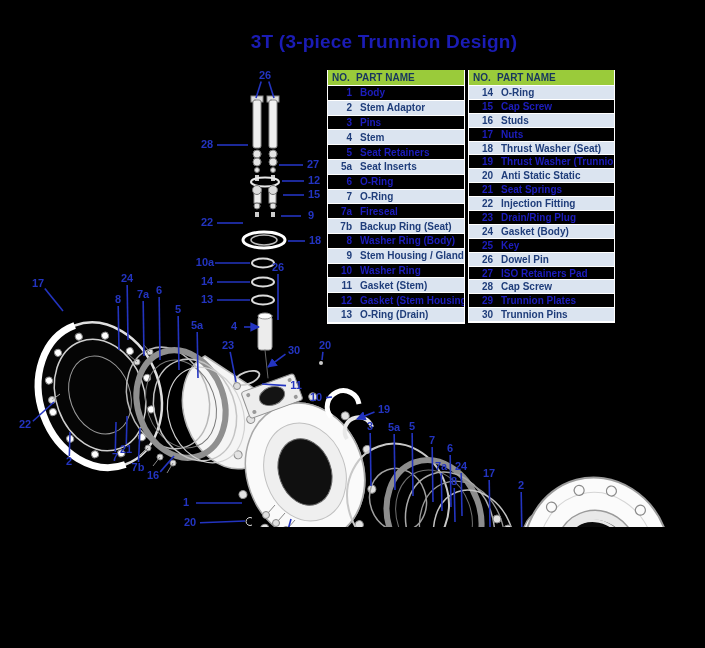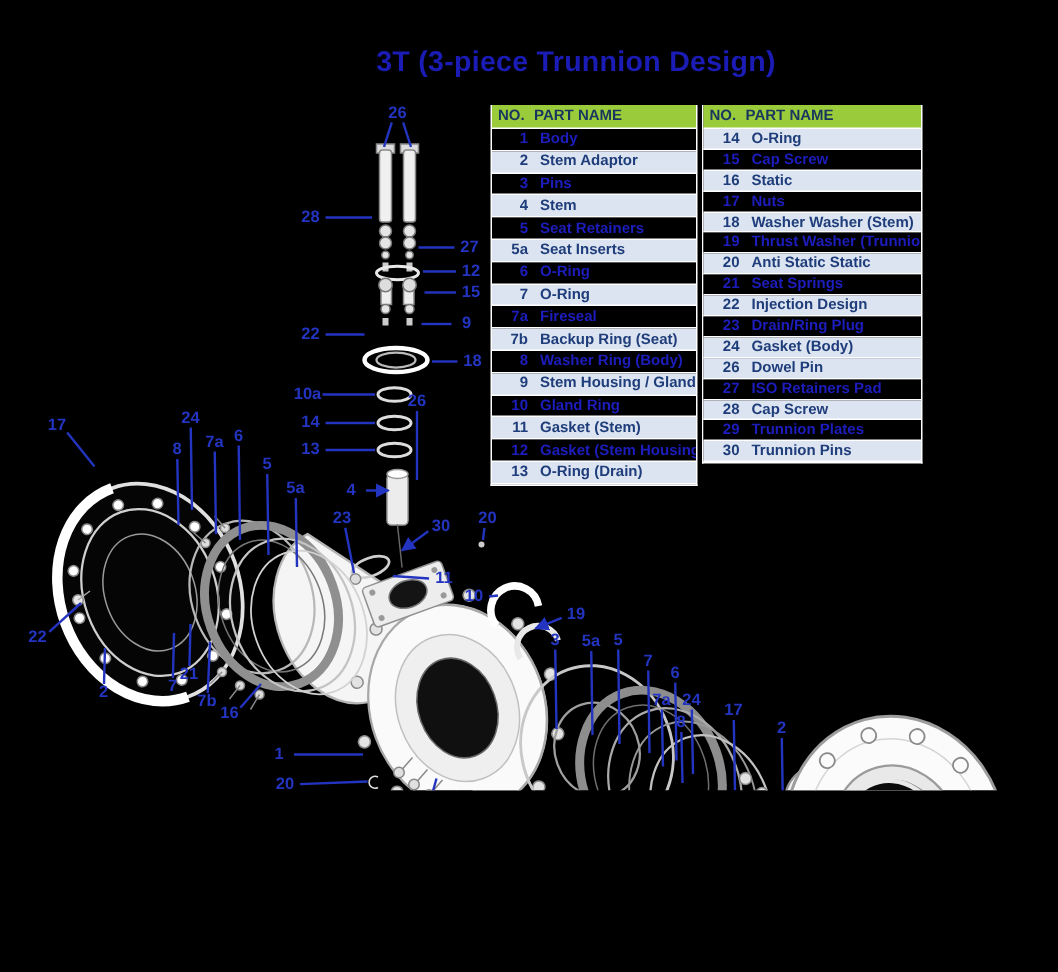--- a/index.html
+++ b/index.html
@@ -416,21 +416,21 @@
         <div class="prow dark">
           <span class="pno">8</span>
           <span class="pnm">Washer Ring (Body)</span>
         </div>
         <div class="prow light">
           <span class="pno">9</span>
           <span class="pnm">Stem Housing / Gland</span>
         </div>
         <div class="prow dark">
           <span class="pno">10</span>
-          <span class="pnm">Gland Ring</span>
+          <span class="pnm">Washer Ring</span>
         </div>
         <div class="prow light">
           <span class="pno">11</span>
           <span class="pnm">Gasket (Stem)</span>
         </div>
         <div class="prow dark">
           <span class="pno">12</span>
           <span class="pnm">Gasket (Stem Housing)</span>
         </div>
         <div class="prow light">
@@ -449,54 +449,58 @@
         <div class="prow light">
           <span class="pno">14</span>
           <span class="pnm">O-Ring</span>
         </div>
         <div class="prow dark">
           <span class="pno">15</span>
           <span class="pnm">Cap Screw</span>
         </div>
         <div class="prow light">
           <span class="pno">16</span>
-          <span class="pnm">Static</span>
+          <span class="pnm">Studs</span>
         </div>
         <div class="prow dark">
           <span class="pno">17</span>
           <span class="pnm">Nuts</span>
         </div>
         <div class="prow light">
           <span class="pno">18</span>
-          <span class="pnm">Washer Washer (Stem)</span>
+          <span class="pnm">Thrust Washer (Seat)</span>
         </div>
         <div class="prow dark">
           <span class="pno">19</span>
           <span class="pnm">Thrust Washer (Trunnion)</span>
         </div>
         <div class="prow light">
           <span class="pno">20</span>
           <span class="pnm">Anti Static Static</span>
         </div>
         <div class="prow dark">
           <span class="pno">21</span>
           <span class="pnm">Seat Springs</span>
         </div>
         <div class="prow light">
           <span class="pno">22</span>
-          <span class="pnm">Injection Design</span>
+          <span class="pnm">Injection Fitting</span>
         </div>
         <div class="prow dark">
           <span class="pno">23</span>
           <span class="pnm">Drain/Ring Plug</span>
         </div>
         <div class="prow light">
           <span class="pno">24</span>
           <span class="pnm">Gasket (Body)</span>
         </div>
+        <div class="prow dark">
+          <span class="pno">25</span>
+          <span class="pnm">Key</span>
+        </div>
         <div class="prow light">
           <span class="pno">26</span>
           <span class="pnm">Dowel Pin</span>
         </div>
         <div class="prow dark">
           <span class="pno">27</span>
           <span class="pnm">ISO Retainers Pad</span>
         </div>
         <div class="prow light">
           <span class="pno">28</span>

